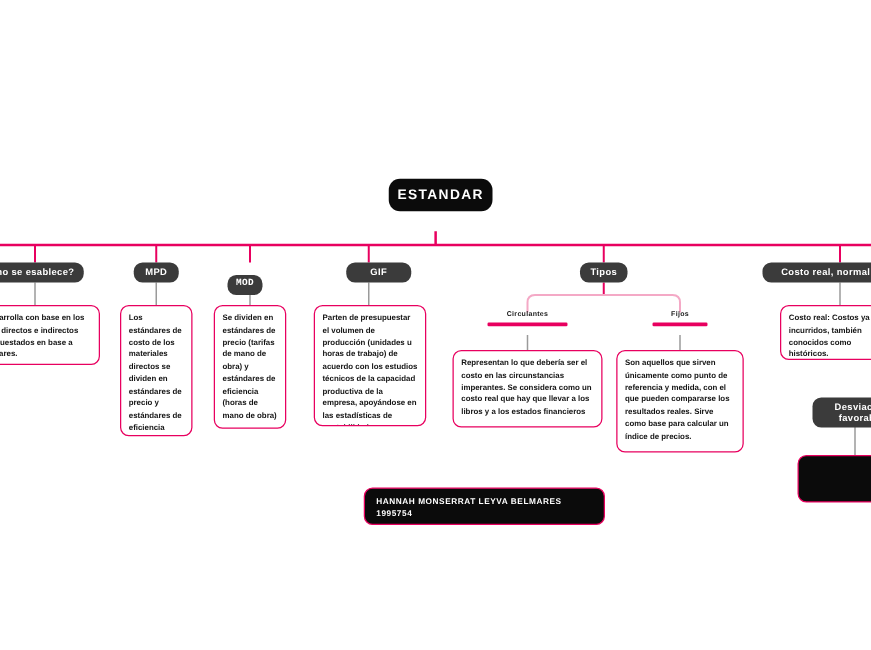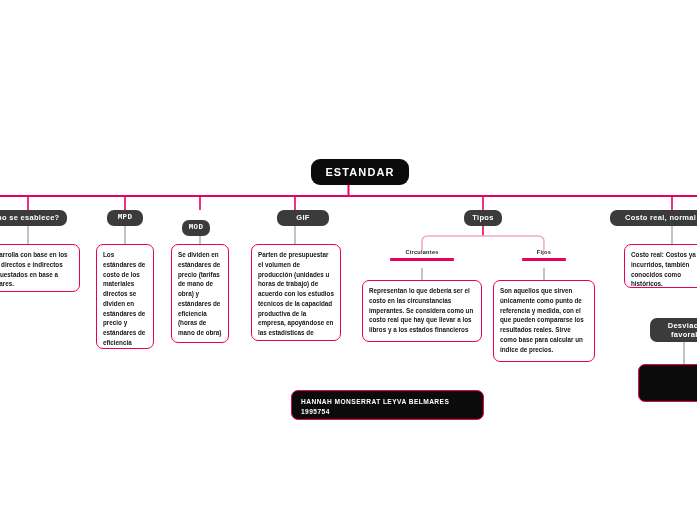--- a/index.html
+++ b/index.html
@@ -153,32 +153,32 @@
     <path d="M483 226 L483 236" stroke="#e8005f" stroke-width="1.6" fill="none"></path>
     <path d="M422 250 L422 242 Q422 236 428 236 L538 236 Q544 236 544 242 L544 250" stroke="#f4a9c6" stroke-width="1.6" fill="none"></path>
 
     <path d="M422 268 L422 280" stroke="#9a9a9a" stroke-width="1.2" fill="none"></path>
     <path d="M544 268 L544 280" stroke="#9a9a9a" stroke-width="1.2" fill="none"></path>
 
     <path d="M672 288 L672 300 Q672 306 678 306 L697 306" stroke="#e8005f" stroke-width="1.6" fill="none" opacity="0"></path>
     <path d="M684 340 L684 364" stroke="#9a9a9a" stroke-width="1.2" fill="none"></path>
   </svg>
 
-  <div class="root-node" style="left:311px; top:159px; width:98px; height:26px;">
+  <div class="root-node" style="left:311px; top:143px; width:83px; height:26px;">
     <span>ESTANDAR</span>
   </div>
 
   <div class="pill-node" style="left:-28px; top:210px; width:95px; height:16px;">
     <span>¿Cómo se esablece?</span>
   </div>
   <div class="card" style="left:-28px; top:244px; width:108px; height:48px;">
     <span>Se desarrolla con base en los costos directos e indirectos presupuestados en base a estándares.</span>
   </div>
 
-  <div class="pill-node" style="left:107px; top:210px; width:36px; height:16px;font-family:Liberation Mono, monospace;">
+  <div class="pill-node" style="left:107px; top:210px; width:36px; height:16px;">
     <span>MPD</span>
   </div>
   <div class="card" style="left:96px; top:244px; width:58px; height:105px;">
     <span>Los estándares de costo de los materiales directos se dividen en estándares de precio y estándares de eficiencia (uso).</span>
   </div>
 
   <div class="pill-node" style="left:182px; top:220px; width:28px; height:16px;font-family:Liberation Mono, monospace;">
     <span>MOD</span>
   </div>
   <div class="card" style="left:171px; top:244px; width:58px; height:99px;">

